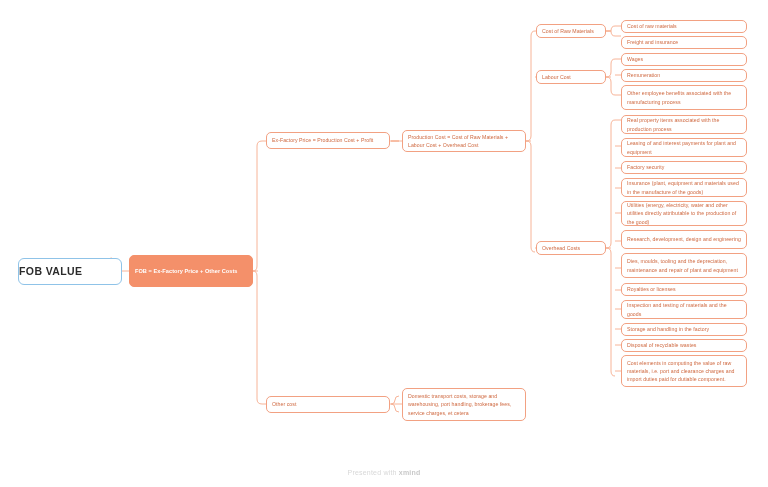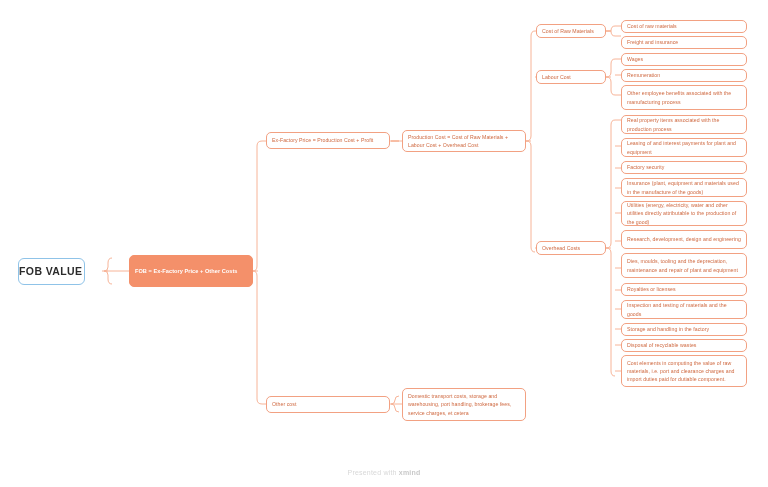--- a/index.html
+++ b/index.html
@@ -33,21 +33,21 @@
     display: flex;
     align-items: center;
     letter-spacing: 0.05px;
   }
   .node span { display: block; width: 100%; }
 
   
   #root-node {
     left: 18px;
     top: 258px;
-    width: 67px;
+    width: 104px;
     height: 27px;
     border: 1.6px solid #8fc3e8;
     border-radius: 6px;
     background: #ffffff;
     color: #2b2b2b;
     font-size: 10.5px;
     font-weight: bold;
     letter-spacing: 0.4px;
     justify-content: center;
     padding: 0;

